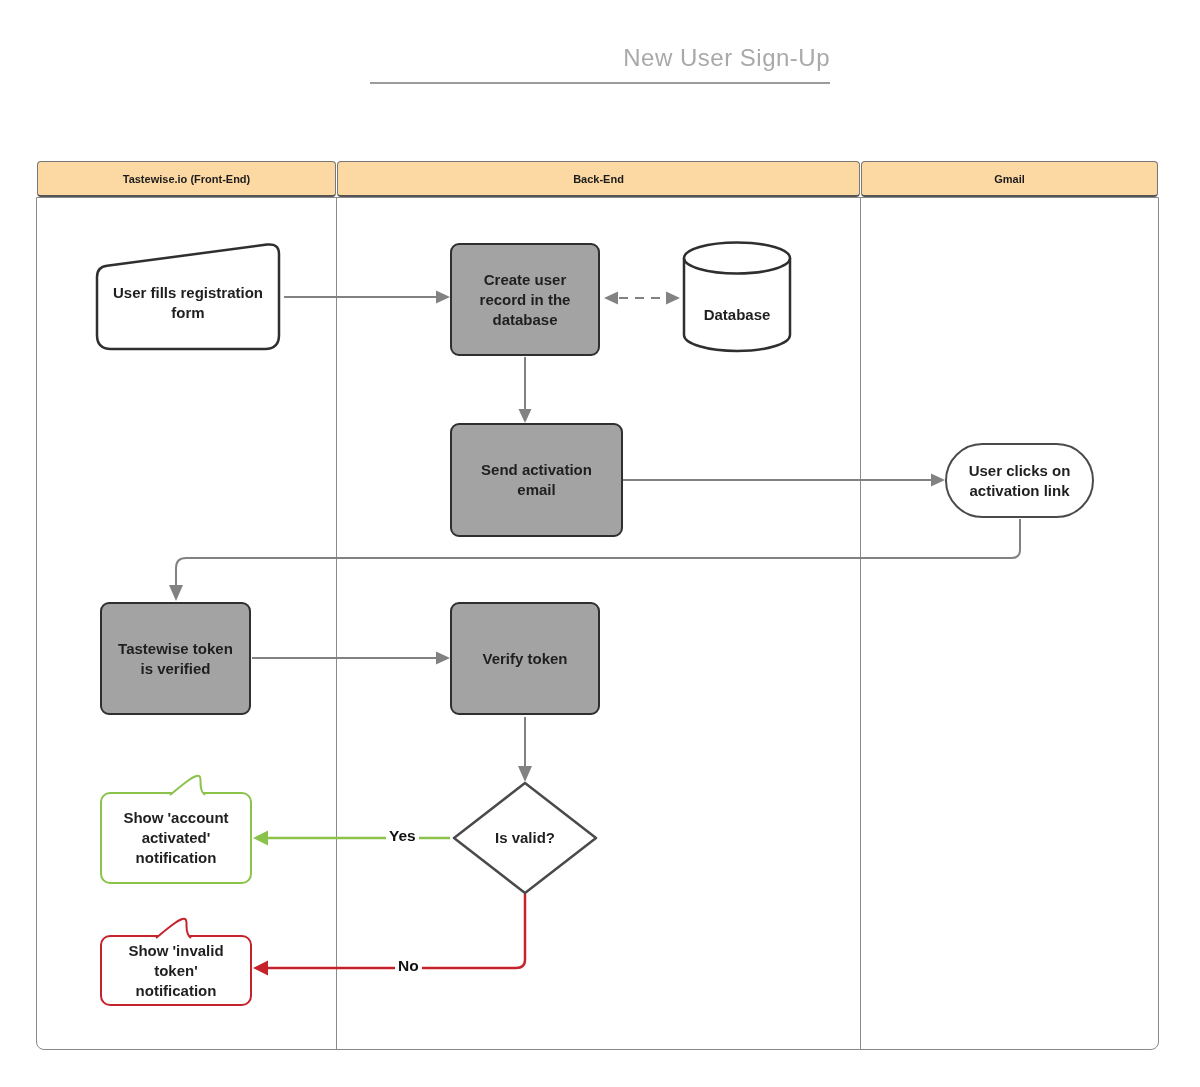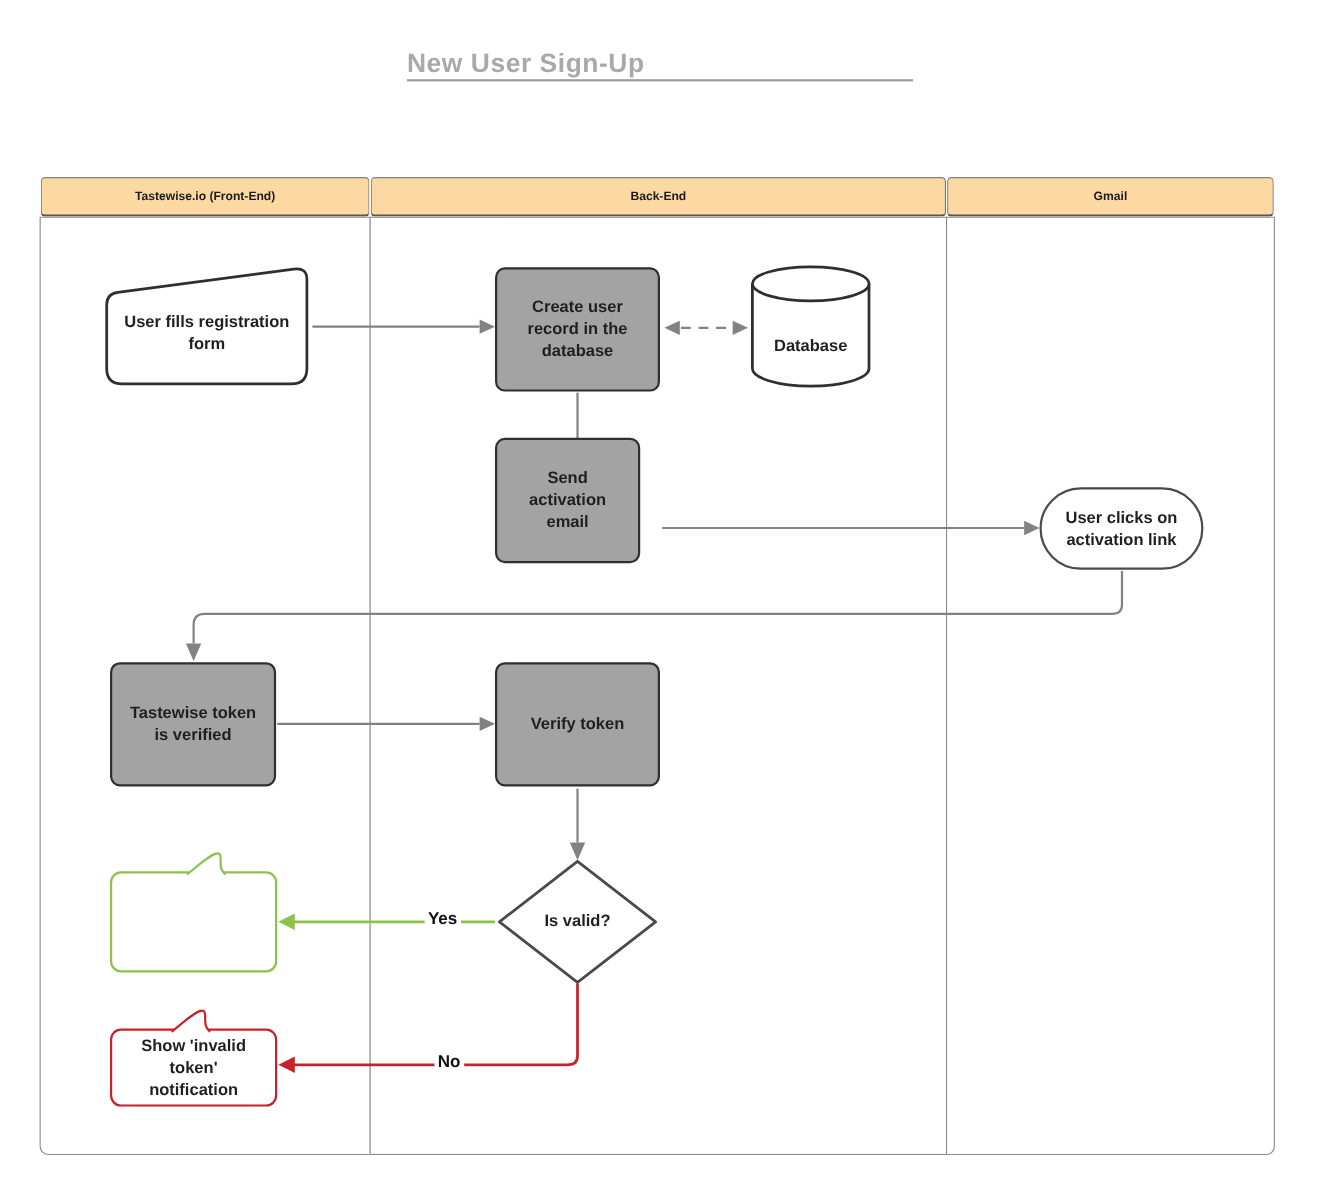--- a/index.html
+++ b/index.html
@@ -12,23 +12,23 @@
     --c-green:#8BC34A;
     --c-red:#C5232B;
     --c-text:#1f1f1f;
   }
   *{box-sizing:border-box;margin:0;padding:0}
   html,body{background:#fff}
   body{font-family:"Liberation Sans","DejaVu Sans",sans-serif;}
   .page{position:relative;width:1200px;height:1087px;background:#fff;overflow:hidden}
 
   .title{
-    position:absolute;left:370px;top:44px;width:460px;text-align:left;
-    font-size:24px;font-weight:bold;color:var(--c-title);
-    border-bottom:2px solid #9b9b9b;letter-spacing:.5px;
+    position:absolute;left:370px;top:44px;width:460px;text-align:right;
+    font-size:24px;font-weight:normal;color:var(--c-title);
+    padding-bottom:10px;border-bottom:2px solid #9b9b9b;letter-spacing:.5px;
   }
 
   
   .lanes{position:absolute;left:36px;top:161px;width:1124px;height:889px;display:flex}
   .lane{position:relative;height:100%}
   .lane-1{width:301px}
   .lane-2{width:525px;margin-left:-1px}
   .lane-3{width:299px;margin-left:-1px}
   .lane-header{
     height:36px;margin:0 1px;background:var(--c-lane-bg);
@@ -139,21 +139,21 @@
   </div>
 
   <div class="node svg-node" style="left:682px;top:240px;width:110px;height:114px">
     <svg class="shape-svg" width="110" height="114">
       <path d="M2,18 L2,95 A53,16 0 0 0 108,95 L108,18" fill="#ffffff" stroke="#2f2f2f" stroke-width="2.5"></path>
       <ellipse cx="55" cy="18" rx="53" ry="15.5" fill="#ffffff" stroke="#2f2f2f" stroke-width="2.5"></ellipse>
     </svg>
     <div class="lbl" style="padding-top:36px">Database</div>
   </div>
 
-  <div class="node rrect" style="left:450px;top:398px;width:132px;height:114px">
+  <div class="node rrect" style="left:450px;top:423px;width:173px;height:114px">
     <span>Send activation email</span>
   </div>
 
   <div class="node stadium" style="left:945px;top:443px;width:149px;height:75px">
     <span>User clicks on activation link</span>
   </div>
 
   <div class="node rrect" style="left:100px;top:602px;width:151px;height:113px">
     <span>Tastewise token is verified</span>
   </div>
@@ -166,20 +166,21 @@
     <svg class="shape-svg" width="150" height="114">
       <polygon points="75,2 146,57 75,112 4,57" fill="#ffffff" stroke="#4a4a4a" stroke-width="2.5" stroke-linejoin="round"></polygon>
     </svg>
     <div class="lbl">Is valid?</div>
   </div>
 
   <div class="node callout green" style="left:100px;top:792px;width:152px;height:92px">
     <svg class="tail" style="left:66px;top:-21px" width="48" height="23">
       <path d="M2,22 C12,14 26,1 31,3 C35,5 29,16 37,22" fill="#ffffff" stroke="#8BC34A" stroke-width="2"></path>
     </svg>
+    <span>Show 'account activated' notification</span>
   </div>
 
   <div class="node callout red" style="left:100px;top:935px;width:152px;height:71px">
     <svg class="tail" style="left:52px;top:-20px" width="48" height="22">
       <path d="M2,21 C12,13 26,0 31,2 C35,4 29,15 37,21" fill="#ffffff" stroke="#C5232B" stroke-width="2"></path>
     </svg>
     <span>Show 'invalid token' notification</span>
   </div>
 
 </div>

